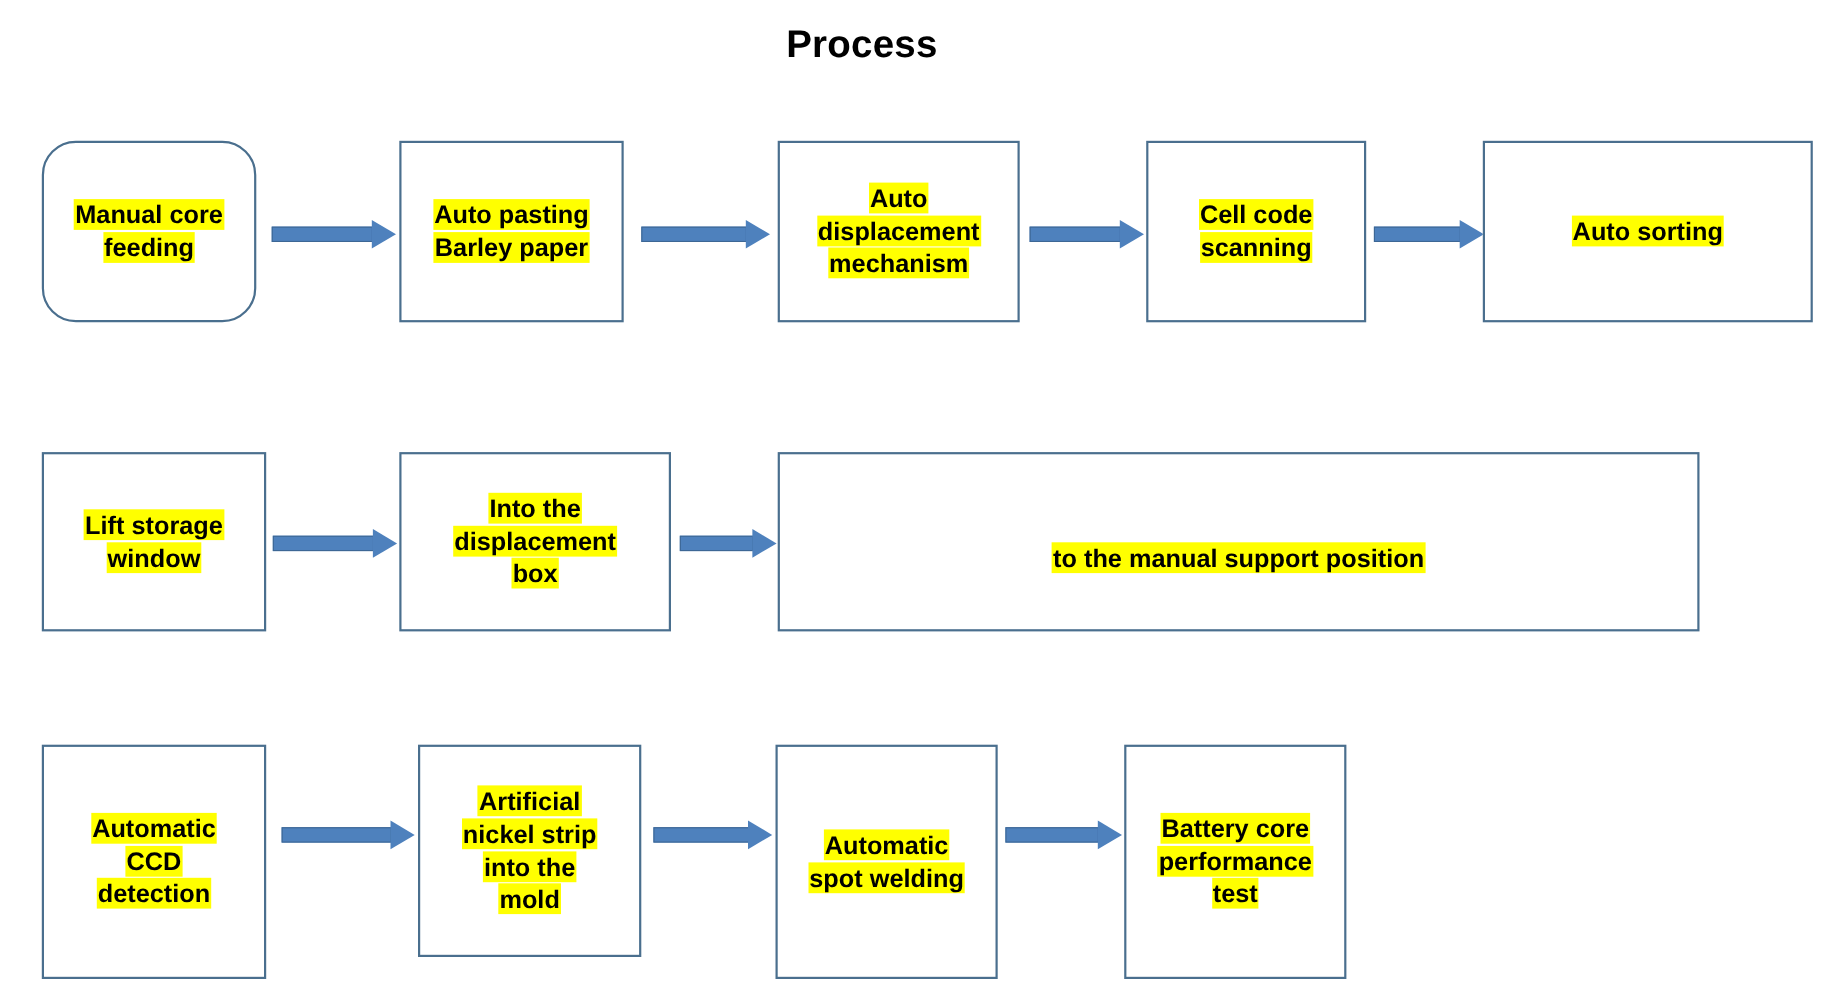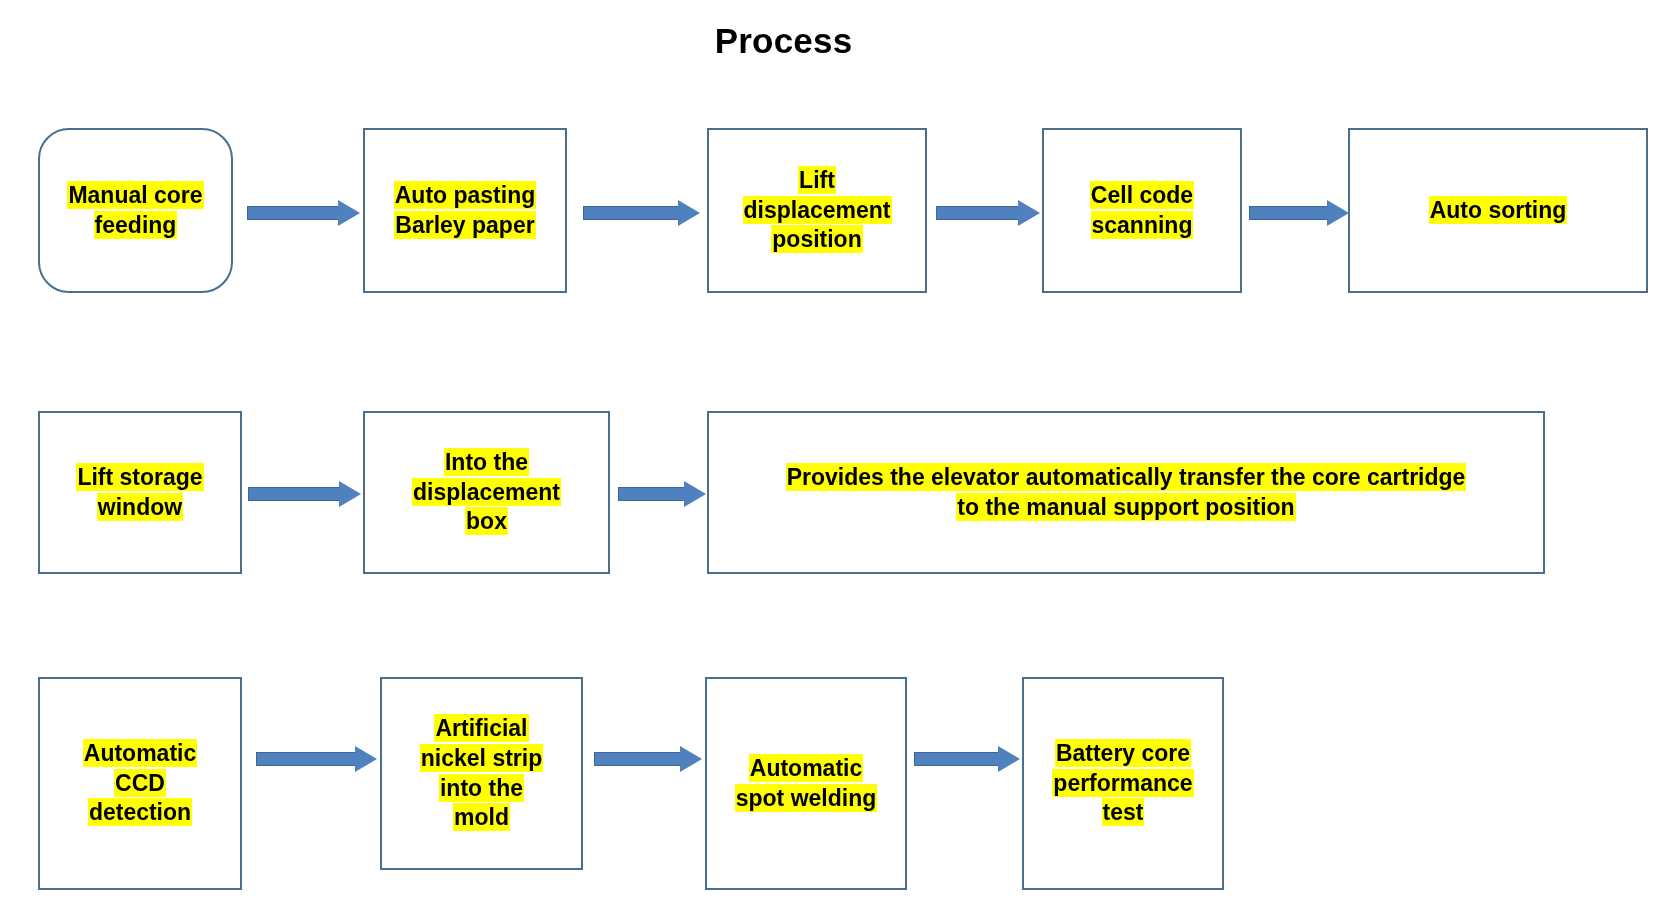--- a/index.html
+++ b/index.html
@@ -118,23 +118,23 @@
     </div>
   </div>
 
   <div class="arrow" style="left:583px; top:213px; width:118px;">
     <div class="shaft" style="width:96px;"></div>
     <div class="head" style="left:95px;"></div>
   </div>
 
   <div class="proc-box" style="left:707px; top:128px; width:220px; height:165px;">
     <div class="proc-label">
-      <span class="hl">Lift</span><br>
+      <span class="hl">Auto</span><br>
       <span class="hl">displacement</span><br>
-      <span class="hl">position</span>
+      <span class="hl">mechanism</span>
     </div>
   </div>
 
   <div class="arrow" style="left:936px; top:213px; width:104px;">
     <div class="shaft" style="width:83px;"></div>
     <div class="head" style="left:82px;"></div>
   </div>
 
   <div class="proc-box" style="left:1042px; top:128px; width:200px; height:165px;">
     <div class="proc-label">
@@ -174,21 +174,21 @@
     </div>
   </div>
 
   <div class="arrow" style="left:618px; top:494px; width:88px;">
     <div class="shaft" style="width:67px;"></div>
     <div class="head" style="left:66px;"></div>
   </div>
 
   <div class="proc-box" style="left:707px; top:411px; width:838px; height:163px;">
     <div class="proc-label wide">
-      <span class="hl">Provides the elevator automatically transfer the core cartridge</span><br>
+      <br>
       <span class="hl">to the manual support position</span>
     </div>
   </div>
 
   <div class="proc-box" style="left:38px; top:677px; width:204px; height:213px;">
     <div class="proc-label">
       <span class="hl">Automatic</span><br>
       <span class="hl">CCD</span><br>
       <span class="hl">detection</span>
     </div>

